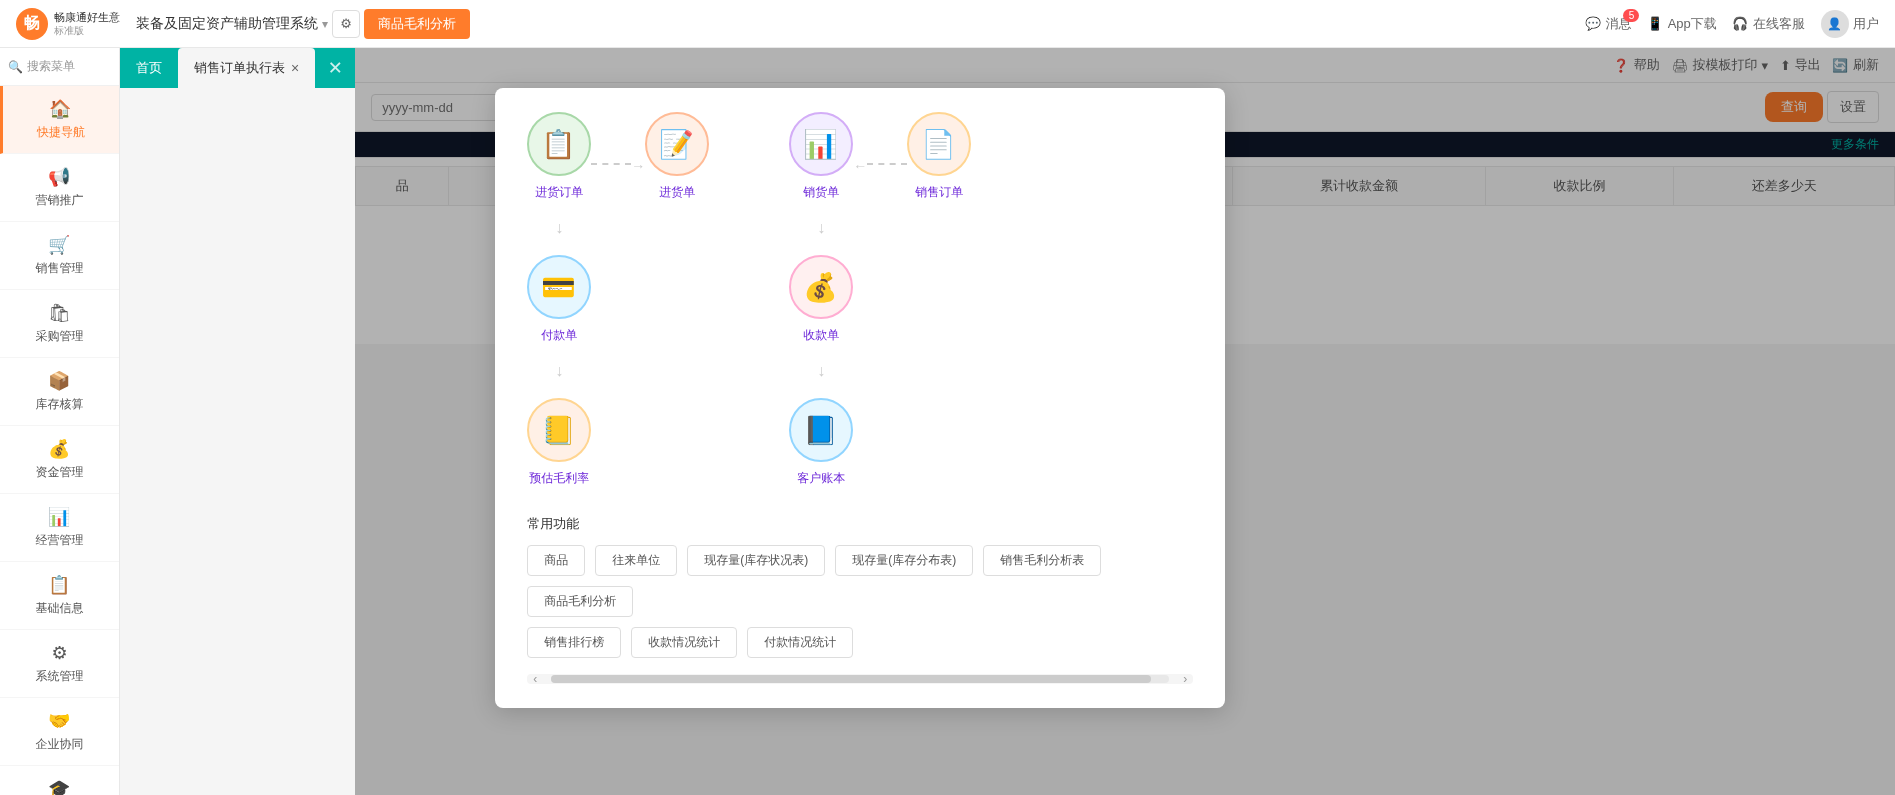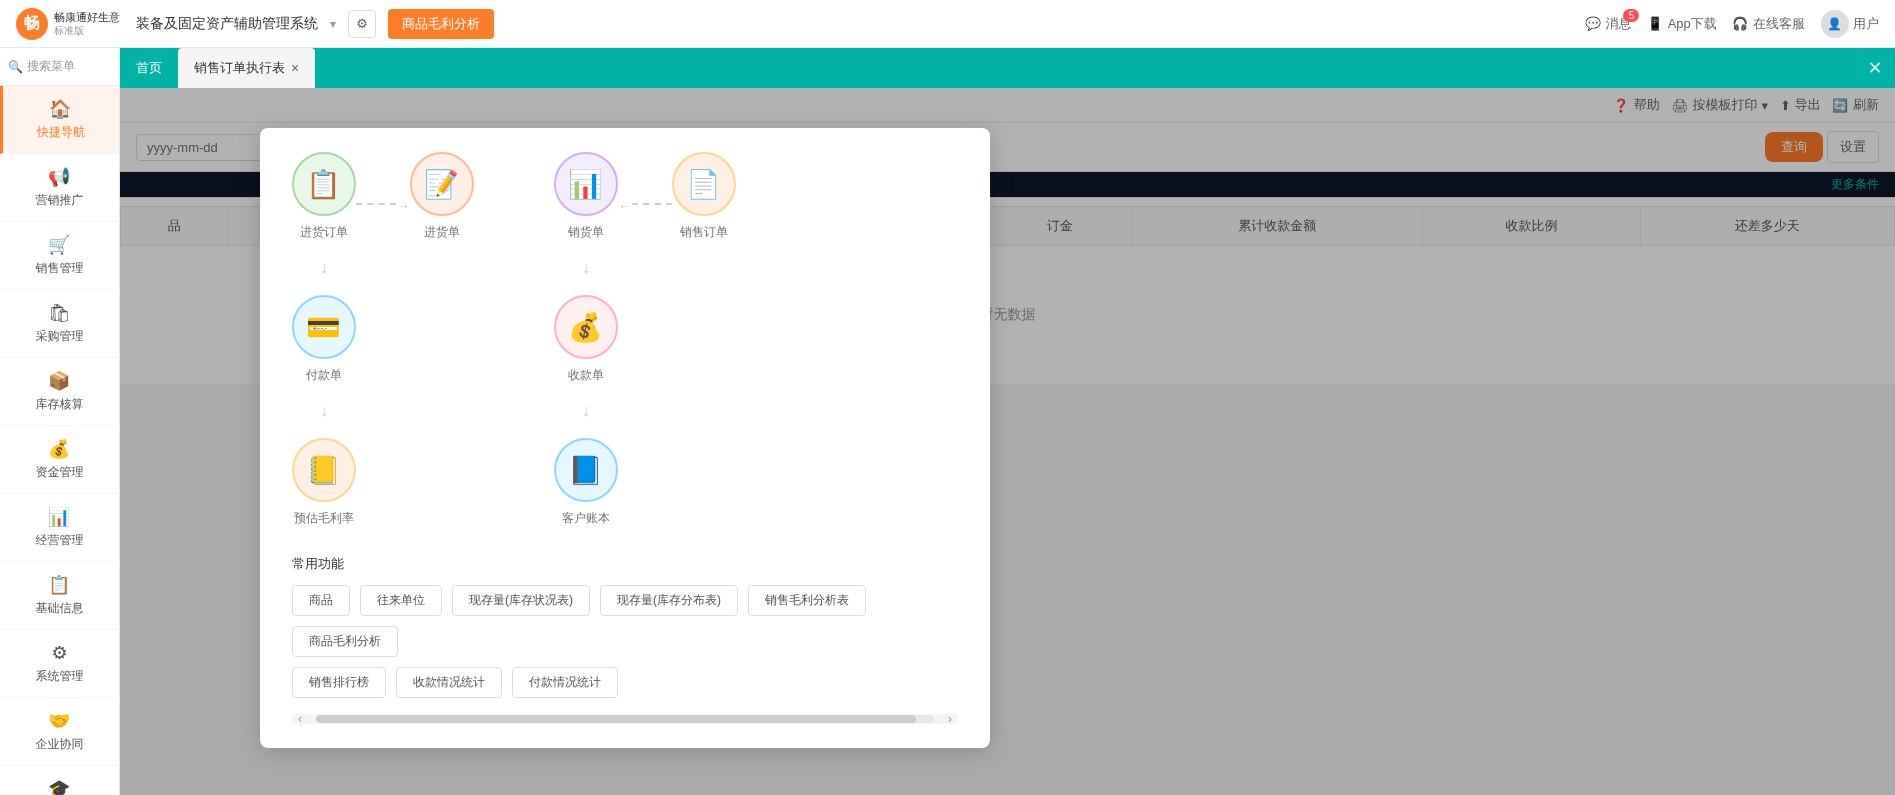--- a/index.html
+++ b/index.html
@@ -28,21 +28,21 @@
       border-radius: 50%;
       display: flex; align-items: center; justify-content: center;
       color: white; font-size: 16px; font-weight: bold;
     }
     .logo-text { font-size: 11px; color: #333; line-height: 1.3; }
 
     .header-middle {
       flex: 1;
       display: flex;
       align-items: center;
-      gap: 12px;
+      gap: 4px;
     }
     .system-name {
       font-size: 14px;
       color: #333;
       font-weight: 500;
     }
     .dropdown-arrow {
       color: #999;
       font-size: 12px;
       cursor: pointer;
@@ -133,21 +133,21 @@
       border-left: 3px solid #ff7c2b;
     }
     .sidebar-item .s-icon {
       font-size: 18px;
     }
 
     
     .content-area {
       flex: 1;
       display: flex;
-      flex-direction: column;
+      flex-direction: row;
       background: #f5f5f5;
       overflow: hidden;
     }
 
     
     .tab-bar {
       height: 40px;
       background: #00b3a4;
       display: flex;
       align-items: center;
@@ -325,21 +325,21 @@
       display: flex; align-items: center; justify-content: center;
       font-size: 26px;
     }
     .flow-circle.green { background: #e8f7e8; }
     .flow-circle.orange { background: #fff0e6; }
     .flow-circle.purple { background: #f3eeff; }
     .flow-circle.blue-light { background: #e6f7ff; }
     .flow-circle.red { background: #fff0f0; }
     .flow-label {
       font-size: 12px;
-      color: #737373;
+      color: #6d28d9;
       text-align: center;
     }
     .flow-arrow-v {
       color: #ccc;
       font-size: 16px;
       margin: 2px 0;
     }
 
     
     .common-funcs {

